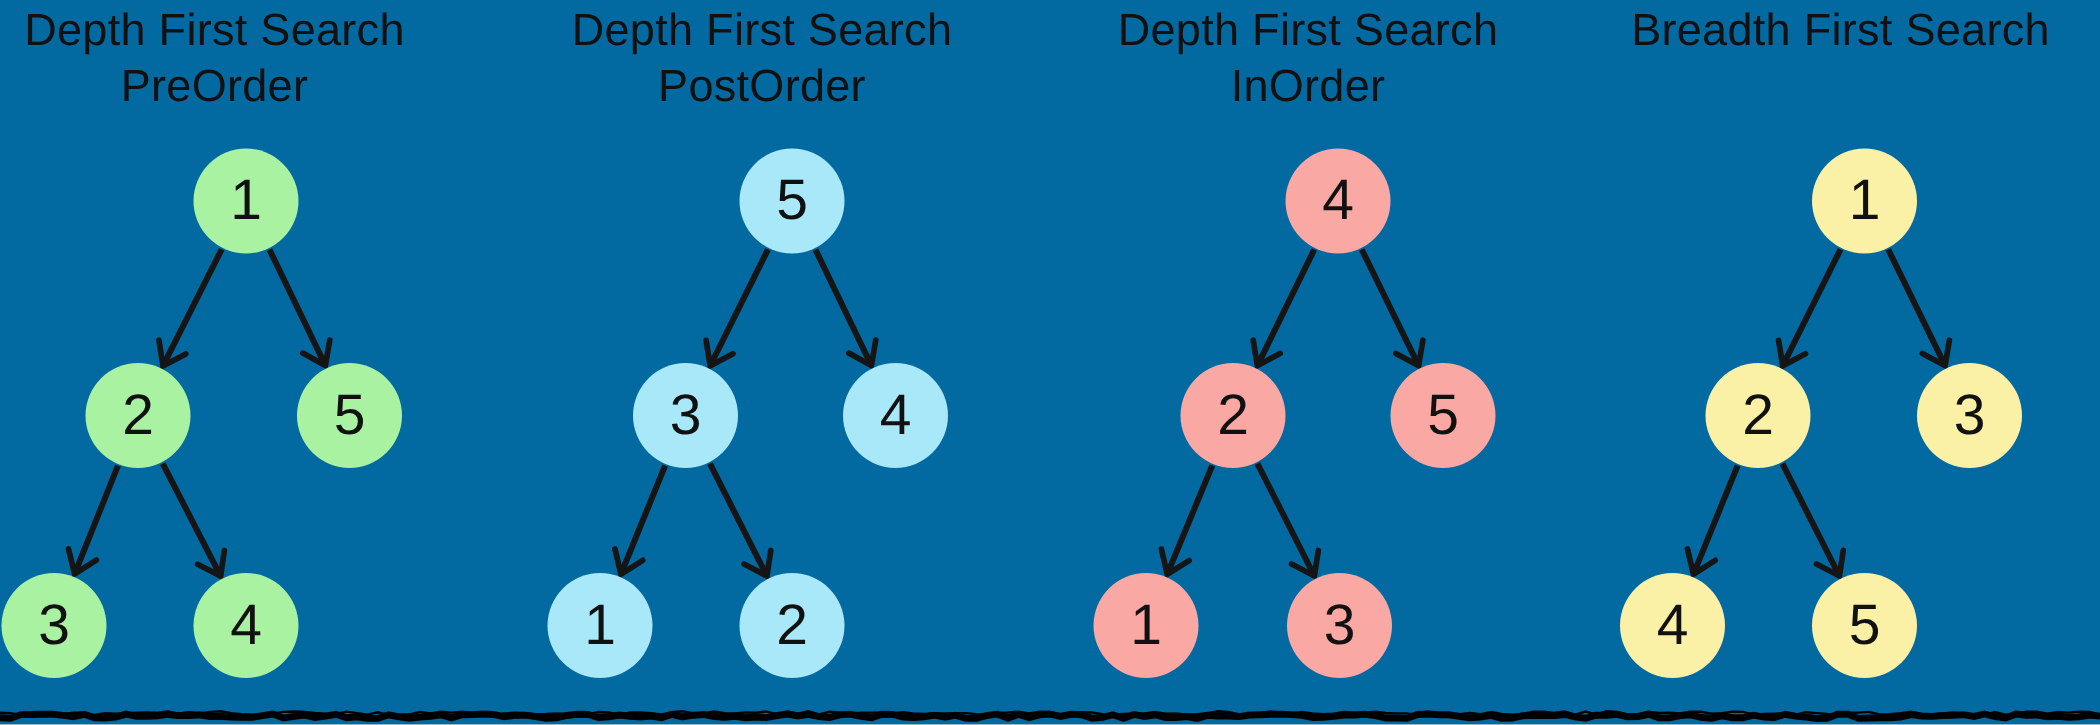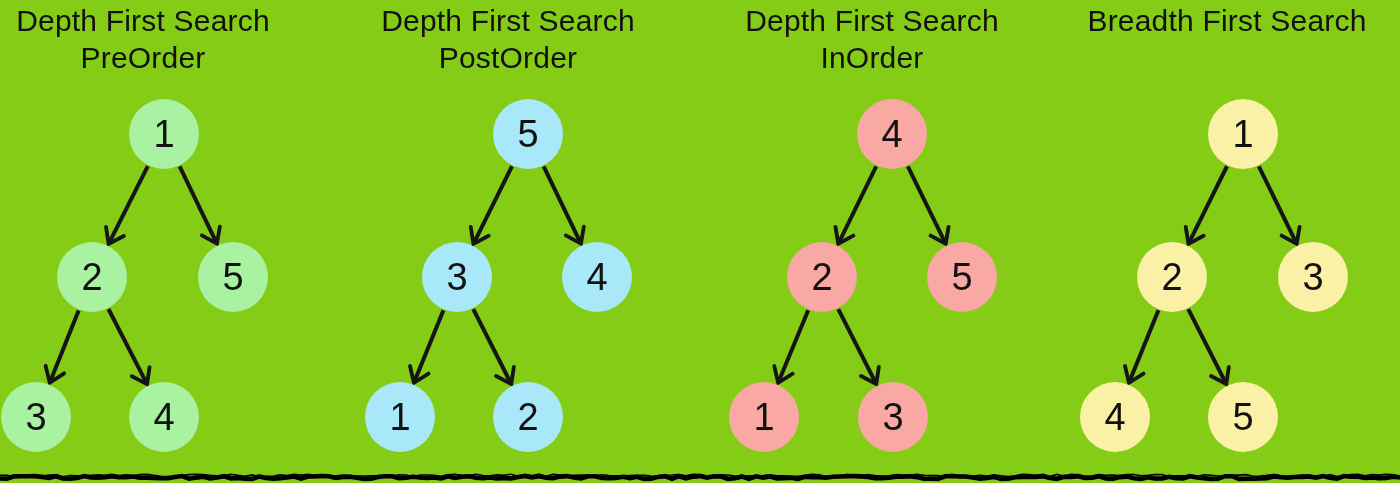--- a/index.html
+++ b/index.html
@@ -4,21 +4,21 @@
 <style>
   html, body {
     margin: 0;
     padding: 0;
     background: #ffffff;
   }
   .canvas {
     position: relative;
     width: 1400px;
     height: 483px;
-    background: #84cc16;
+    background: #0369a1;
     overflow: hidden;
     font-family: "Liberation Sans", sans-serif;
   }
   #edge-layer {
     position: absolute;
     left: 0;
     top: 0;
     width: 1400px;
     height: 483px;
     pointer-events: none;

